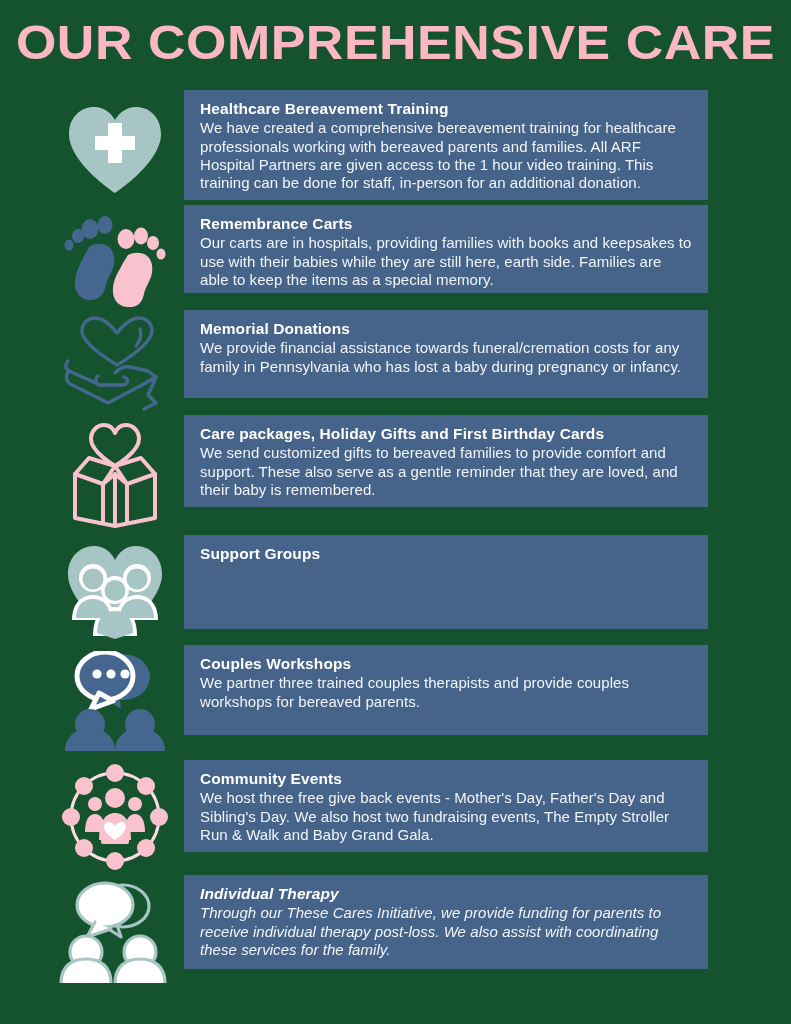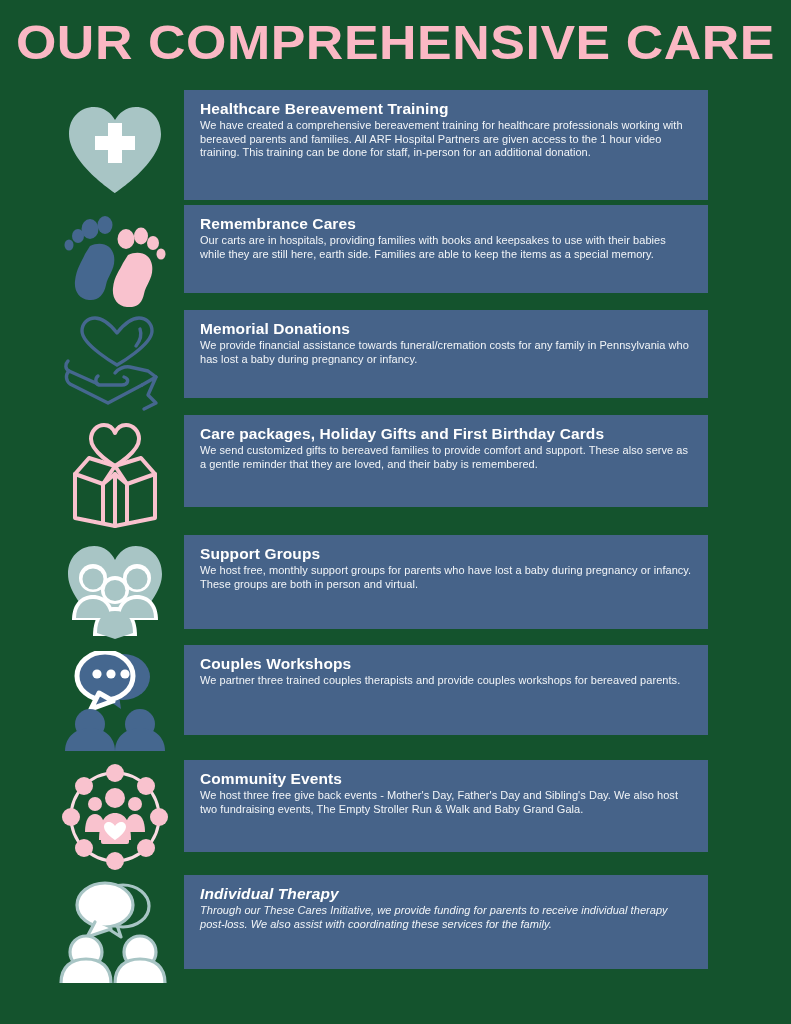--- a/index.html
+++ b/index.html
@@ -49,21 +49,21 @@
   }
   .panel h3 {
     font-size:15.5px;
     font-weight:bold;
     color:#ffffff;
     line-height:1.25;
     letter-spacing:0.1px;
     margin-bottom:1px;
   }
   .panel p {
-    font-size:11px;
+    font-size:15px;
     font-weight:normal;
     color:#f2f5f8;
     line-height:1.22;
     letter-spacing:0.05px;
   }
 </style>
 </head>
 <body>
 
 <div class="page">
@@ -98,21 +98,21 @@
           <g fill="#F9C2CE">
             <path d="M68 44 C78 39 90 42 92 54 C94 67 86 73 84 83 C82 93 76 97 67 96 C57 95 52 87 53 77 C54 65 60 59 63 52 Z"></path>
             <ellipse cx="66" cy="28" rx="8.5" ry="10"></ellipse>
             <ellipse cx="81" cy="25" rx="7" ry="8.5"></ellipse>
             <ellipse cx="93" cy="32" rx="6" ry="7"></ellipse>
             <ellipse cx="101" cy="43" rx="4.5" ry="5.5"></ellipse>
           </g>
         </svg>
       </div>
       <div class="panel" style="top:0;height:88px;">
-        <h3>Remembrance Cares</h3>
+        <h3>Remembrance Carts</h3>
         <p>Our carts are in hospitals, providing families with books and keepsakes to use with their babies while they are still here, earth side. Families are able to keep the items as a special memory.</p>
       </div>
     </div>
 
     <div class="row" style="height:105px;">
       <div class="icon-wrap" style="top:4px;height:100px;">
         <svg width="110" height="98" viewBox="0 0 110 98" fill="none" stroke="#45678F" stroke-width="3.4" stroke-linecap="round" stroke-linejoin="round">
           <path d="M57 50 C57 50 22 30 22 16 C22 8 28 3 35 3 C43 3 50 9 57 18 C64 9 71 3 79 3 C86 3 92 8 92 16 C92 30 57 50 57 50 Z"></path>
           <path d="M76 31 C80 26 82 20 80 14"></path>
           <path d="M8 46 C5 49 5 54 9 56 L38 69"></path>
@@ -164,21 +164,20 @@
             <path d="M16 78 C16 66 23 59 33 59 C43 59 50 66 50 78 Z"></path>
             <circle cx="77" cy="39" r="10.5"></circle>
             <path d="M60 78 C60 66 67 59 77 59 C87 59 94 66 94 78 Z"></path>
             <circle cx="55" cy="50.5" r="10.5"></circle>
             <path d="M37 93 C37 78 44 71 55 71 C66 71 73 78 73 93 L55 99 Z"></path>
           </g>
         </svg>
       </div>
       <div class="panel" style="top:0;height:94px;">
         <h3>Support Groups</h3>
-        <p>We host free, monthly support groups for parents who have lost a baby during pregnancy or infancy. These groups are both in person and virtual.</p>
       </div>
     </div>
 
     <div class="row" style="height:115px;">
       <div class="icon-wrap" style="top:4px;height:104px;">
         <svg width="108" height="100" viewBox="0 0 108 100">
           <g fill="#45678F">
             <ellipse cx="62" cy="26" rx="27" ry="23"></ellipse>
             <path d="M58 44 L60 58 L44 47 Z"></path>
             <ellipse cx="44" cy="25" rx="28" ry="24" stroke="#ffffff" stroke-width="5"></ellipse>

